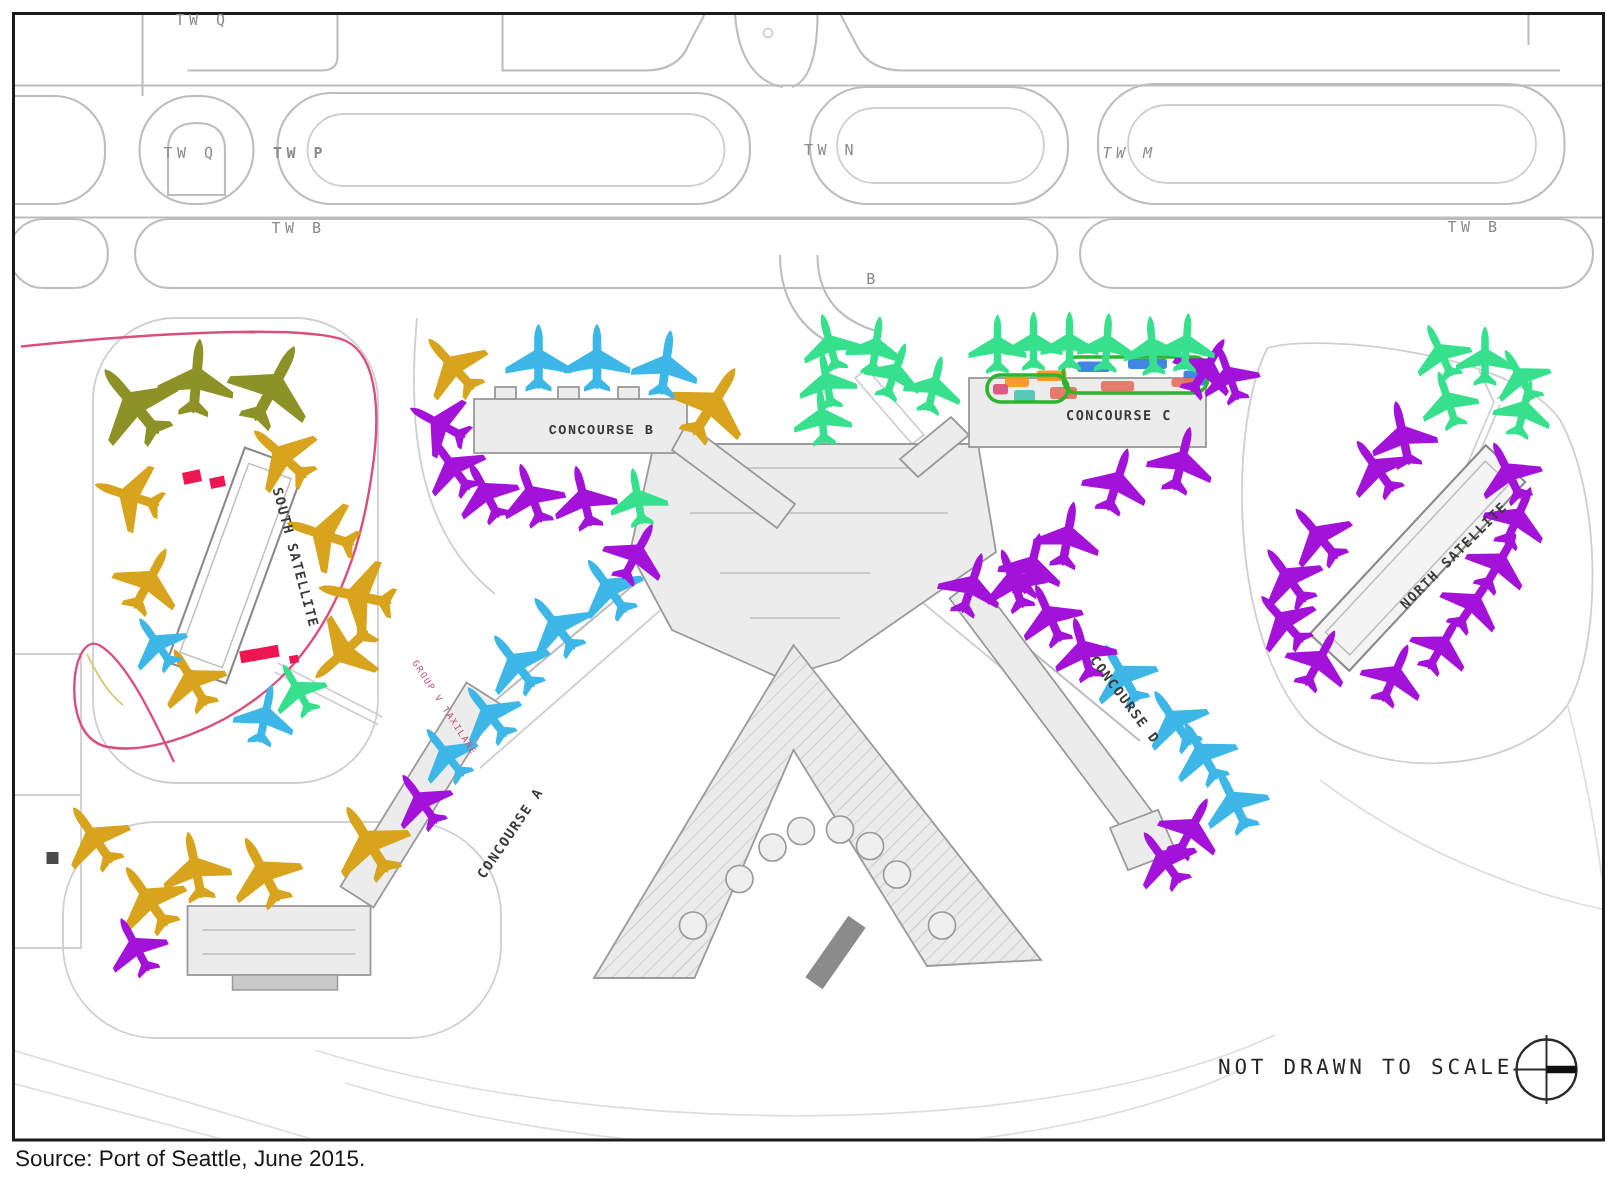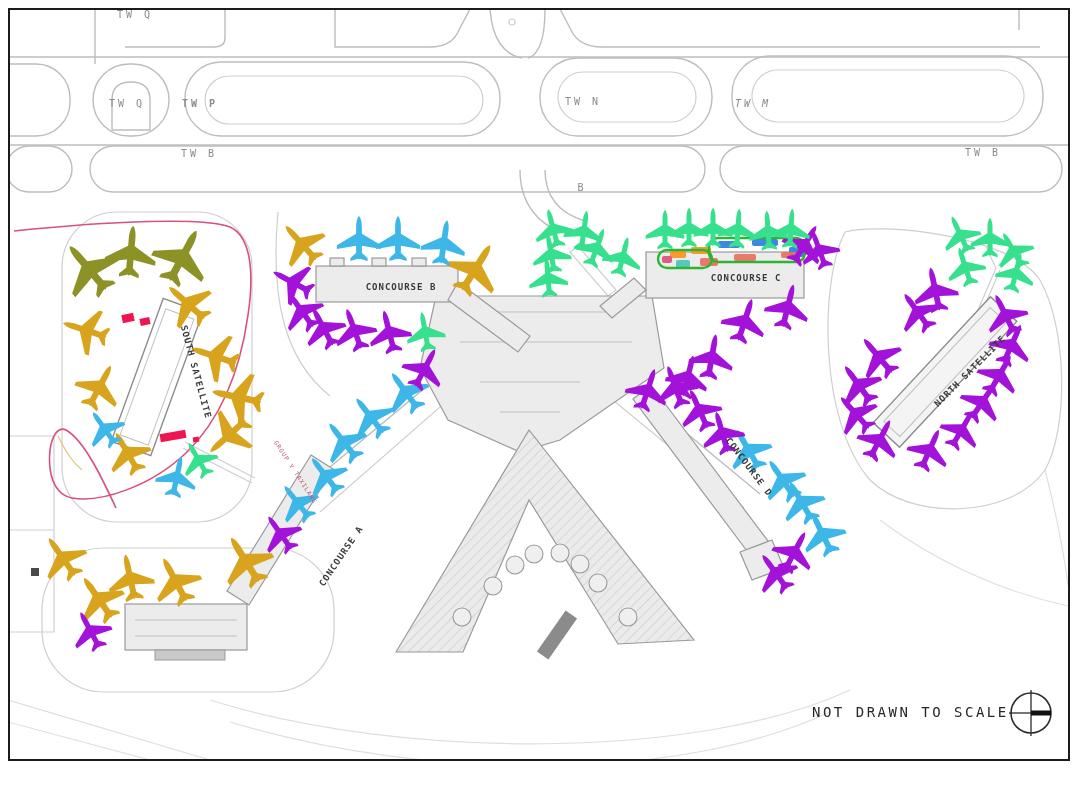--- a/index.html
+++ b/index.html
@@ -250,36 +250,37 @@
         </g>
     </g>
   </svg>
 
   <div id="map-border"></div>
 
   <div id="label-layer">
       <div class="tw-label" style="left: 96px; top: 14px;">TW Q</div>
       <div class="tw-label" style="left: 88px; top: 103px;">TW Q</div>
       <div class="tw-label" style="left: 161px; top: 103px; font-weight: bold;">TW P</div>
-      <div class="tw-label" style="left: 544px; top: 101px;">TW N</div>
+      <div class="tw-label" style="left: 515px; top: 101px;">TW N</div>
       <div class="tw-label" style="left: 714px; top: 103px; font-style: italic;">TW M</div>
       <div class="tw-label" style="left: 160px; top: 153px;">TW B</div>
       <div class="tw-label" style="left: 944px; top: 152px;">TW B</div>
       <div class="tw-label" style="left: 543px; top: 187px;">B</div>
       <div class="facility-label" style="left: 302px; top: 556px; --rot: -56deg;">CONCOURSE A</div>
-      <div class="facility-label" style="left: 362px; top: 287px;">CONCOURSE B</div>
+      <div class="facility-label" style="left: 362px; top: 287px; font-family: Liberation Mono, monospace;">CONCOURSE B</div>
       <div class="facility-label" style="left: 707px; top: 278px;">CONCOURSE C</div>
       <div class="facility-label" style="left: 710px; top: 467px; --rot: 53deg;">CONCOURSE D</div>
       <div class="facility-label" style="left: 157px; top: 372px; --rot: 75deg;">SOUTH SATELLITE</div>
       <div class="facility-label" style="left: 931px; top: 371px; --rot: -45deg;">NORTH SATELLITE</div>
       <div class="road-label" style="left: 257px; top: 472px; --rot: 57deg;">GROUP V TAXILANE</div>
     </div>
 
   <div id="scale-note">NOT DRAWN TO SCALE</div>
 
   <svg id="compass" width="50" height="50" viewBox="0 0 50 50">
     <circle cx="25" cy="25" r="20" fill="none" stroke="#2b2b2b" stroke-width="1.6"></circle>
     <line x1="25" y1="2" x2="25" y2="48" stroke="#2b2b2b" stroke-width="1.3"></line>
     <line x1="3" y1="25" x2="25" y2="25" stroke="#2b2b2b" stroke-width="1.3"></line>
     <line x1="25" y1="25" x2="45" y2="25" stroke="#111111" stroke-width="5"></line>
   </svg>
 
+  <div id="source-note">Source:  Port of Seattle, June 2015.</div>
 </div>
 
 </body></html>

